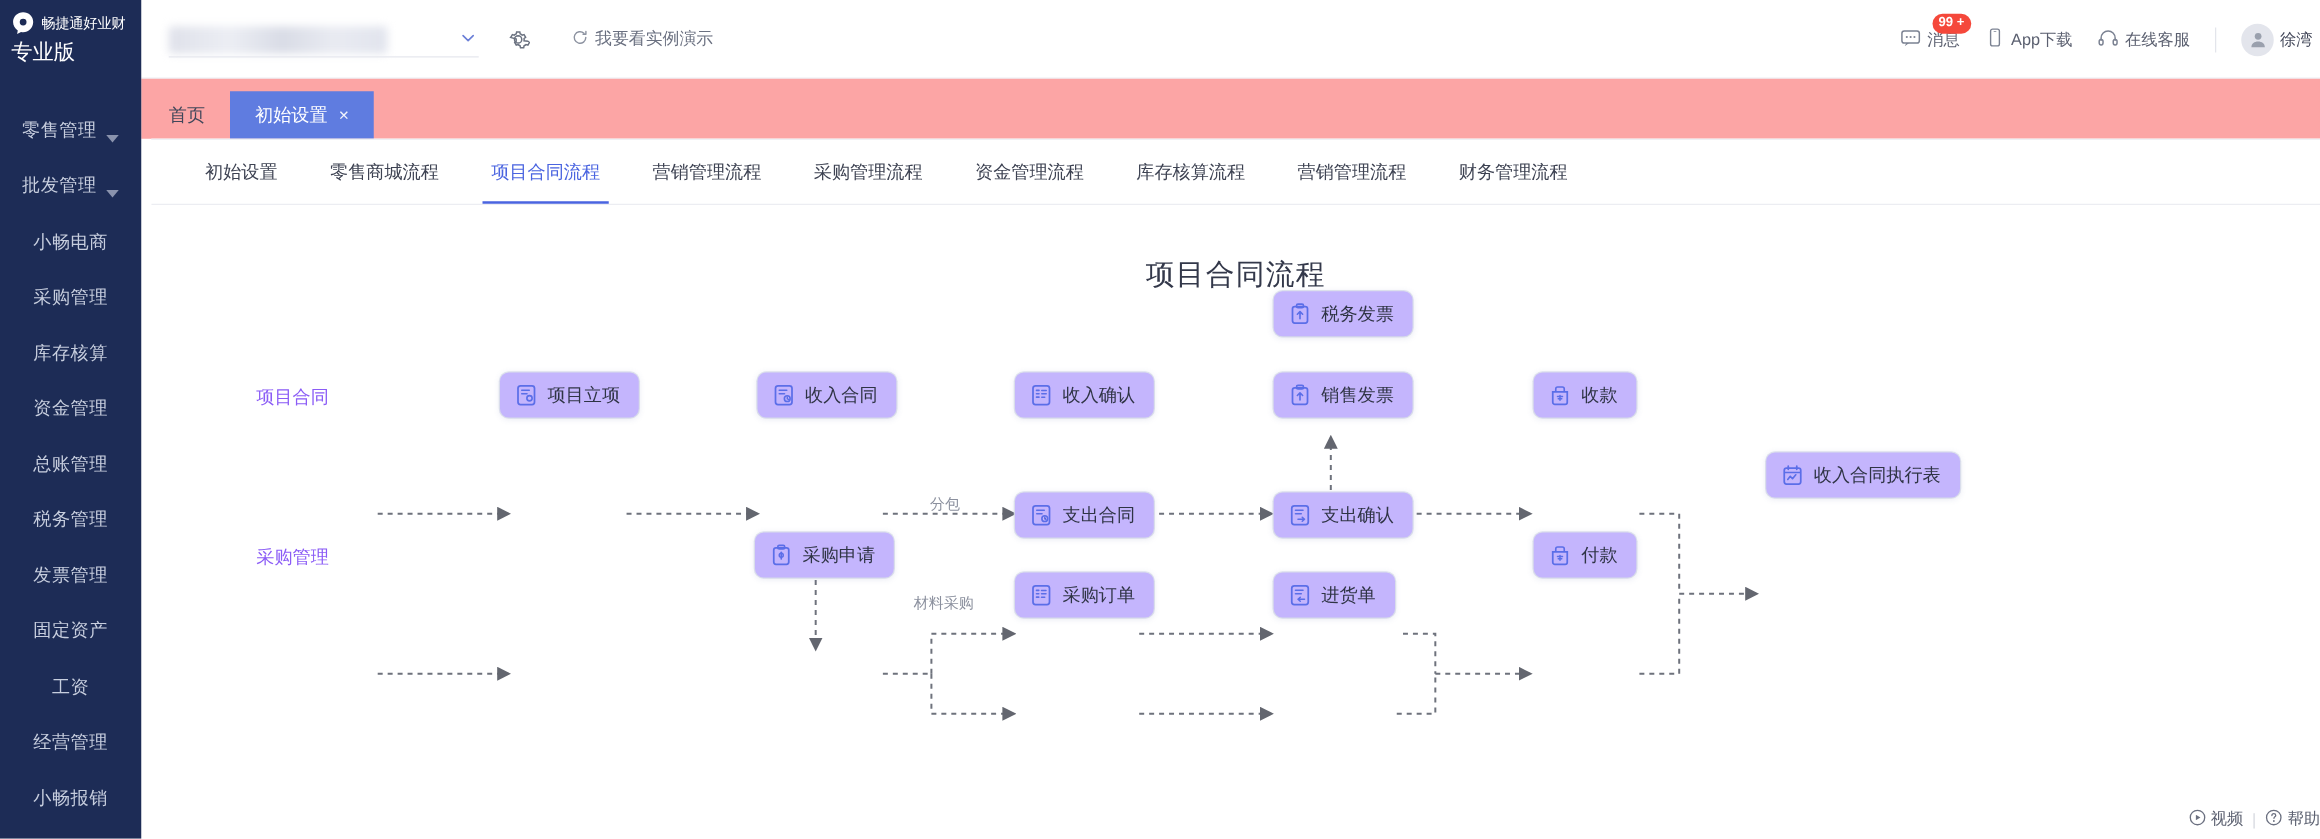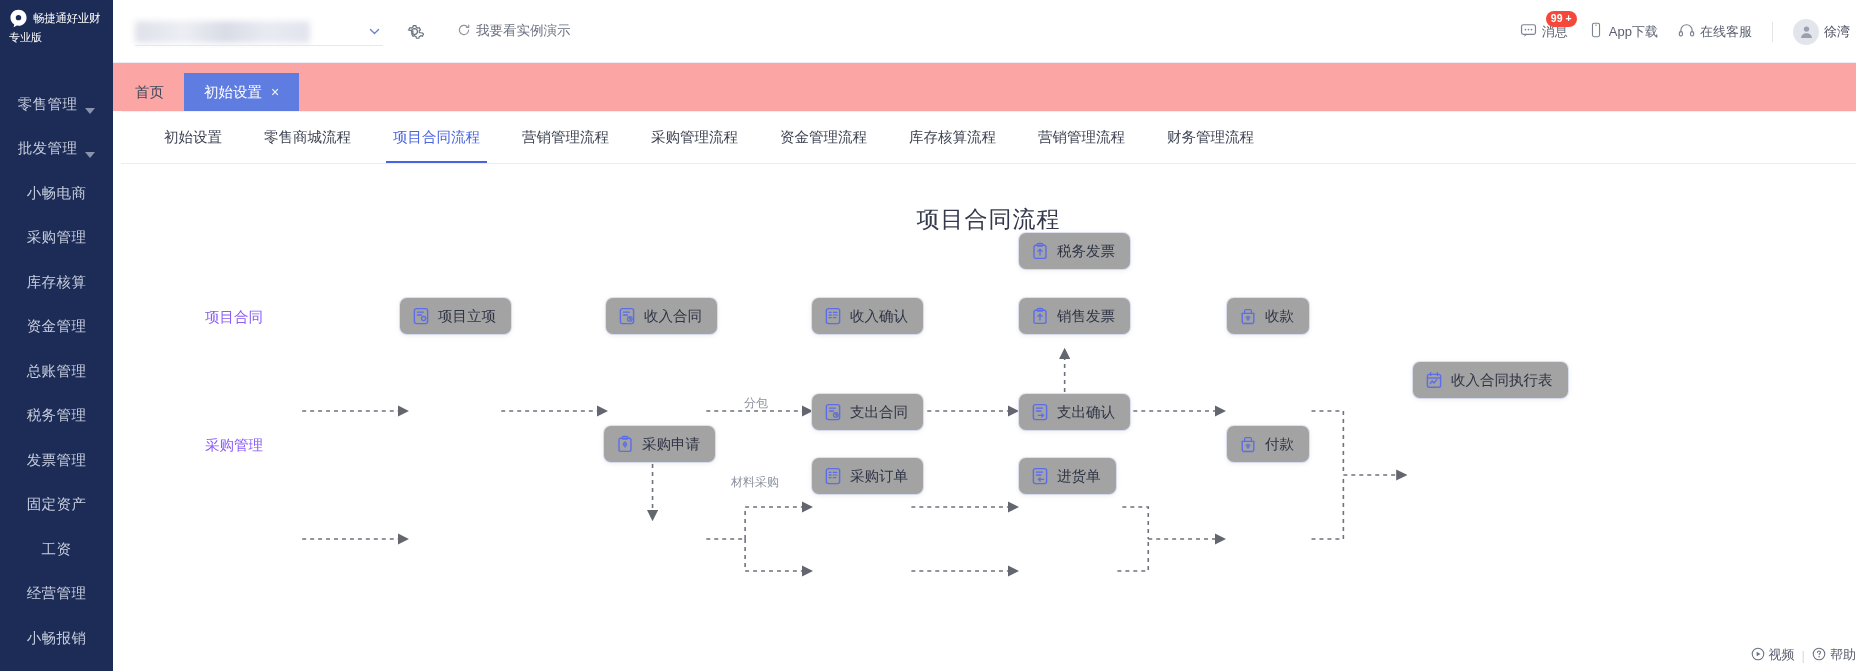--- a/index.html
+++ b/index.html
@@ -29,21 +29,21 @@
   .brand-logo {
     width: 21px; height: 21px; flex: 0 0 21px;
     position: relative;
   }
   .brand-logo svg { display:block; }
   .brand-name {
     font-size: 11.5px; letter-spacing: -0.3px; white-space: nowrap;
     color: #ffffff;
   }
   .brand-sub {
-    font-size: 11px; color: #ffffff; margin-left: 1px; margin-top: 1px;
+    font-size: 17px; color: #ffffff; margin-left: 1px; margin-top: 1px;
   }
   .nav { padding-top: 6px; }
   .nav-item {
     height: 44.5px;
     display: flex; align-items: flex-end; justify-content: center;
     color: #c7cede; font-size: 14.5px; letter-spacing: 0.4px;
     cursor: pointer; gap: 6px; position: relative;
   }
   .caret {
     width: 0; height: 0;
@@ -157,21 +157,21 @@
   
   .canvas { position: relative; width: 100%; height: 460px; }
   .flow-title {
     position: absolute; left: 0; right: 0; top: 40px;
     text-align: center; font-size: 23px; color: #33384a; letter-spacing: 1px;
   }
 
   .node {
     position: absolute;
     height: 36px;
-    background: #a3a3a3;
+    background: #c4b5fd;
     border-radius: 7px;
     box-shadow: 0 1px 5px rgba(92,104,168,.16), 0 0 0 1px rgba(225,228,240,.9);
     display: flex; align-items: center; gap: 8px;
     padding: 0 15px 0 12px;
     font-size: 14.5px; color: #2f3445;
     cursor: pointer; white-space: nowrap;
     z-index: 3;
   }
   .node .nicon { width: 18px; height: 18px; flex: 0 0 18px; display:block; }
   .rowlabel {

